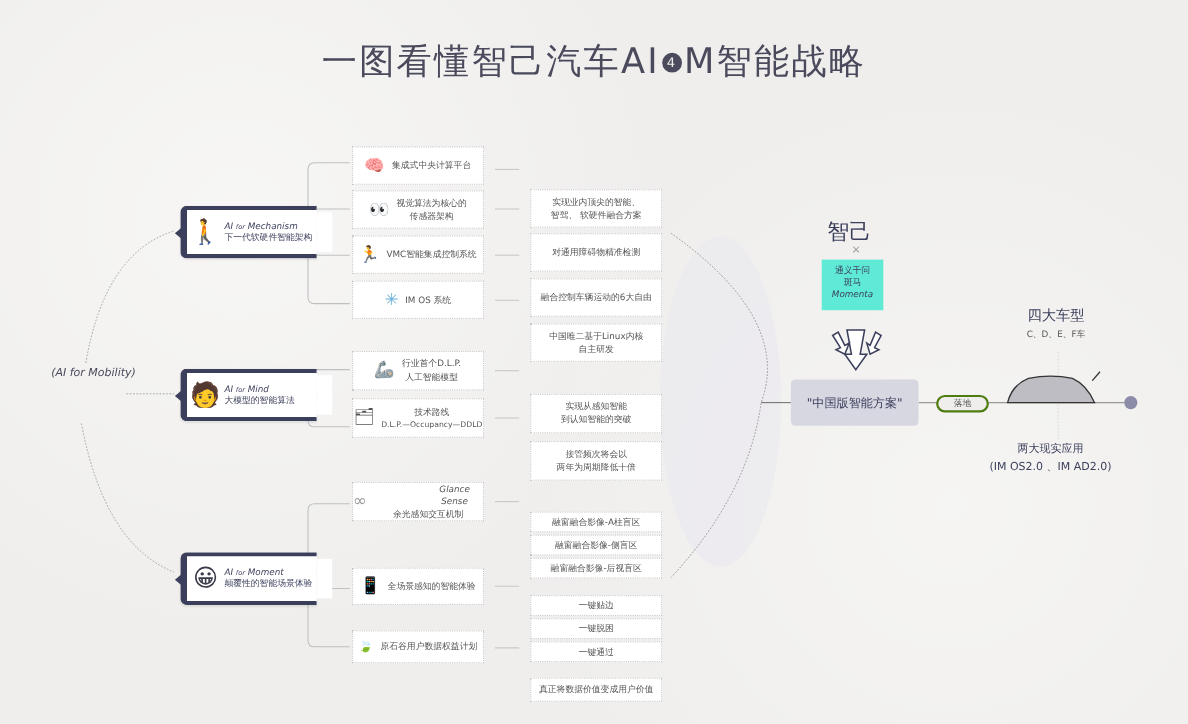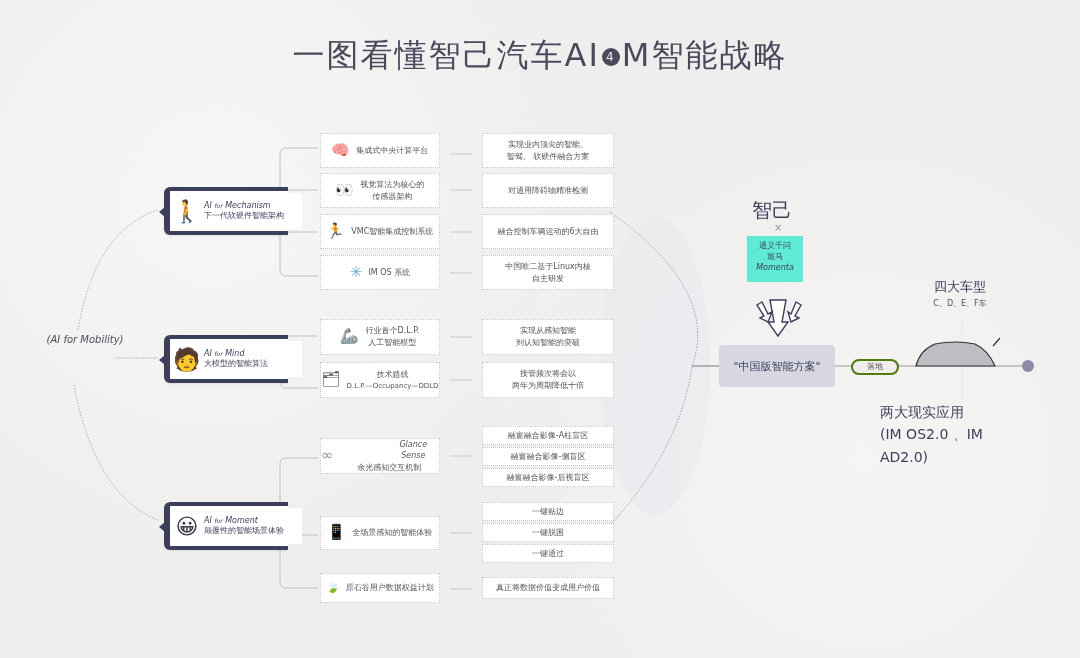--- a/index.html
+++ b/index.html
@@ -53,21 +53,21 @@
   .cat-zh { font-size: 8px; color: #3c3f5c; }
 
   
   .box {
     background: #fff; border: 1px dotted #c8c8cc;
     display: flex; align-items: center; justify-content: center;
     font-size: 8px; color: #555; text-align: center; line-height: 1.45;
   }
   .box .ico { font-size: 15px; margin-right: 6px; flex-shrink: 0; }
   .leftbox { left: 320px; width: 120px; }
-  .rightbox { left: 482px; width: 132px; }
+  .rightbox { left: 482px; width: 120px; margin-top: 39px; }
 
   
   .zhiji { left: 752px; top: 197px; font-size: 20px; color: #3c3f5c; }
   .times { left: 774px; top: 222px; font-size: 10px; color: #999; }
   .partners {
     left: 747px; top: 236px; width: 56px; height: 46px; background: #5eead4;
     font-size: 8px; text-align: center; line-height: 1.4; padding-top: 4px; color: #3c3f5c;
   }
   .partners .it { font-style: italic; }
   .plan {
@@ -76,21 +76,21 @@
     font-size: 11px; color: #3c3f5c;
   }
   .pill {
     left: 851px; top: 359px; width: 48px; height: 16px; border: 2px solid #4d7c0f;
     border-radius: 10px; background: #efeeec; font-size: 8px; text-align: center; line-height: 12px; color: #555;
   }
   .four { left: 915px; top: 278px; width: 90px; text-align: center; }
   .four-t { font-size: 13px; color: #3c3f5c; }
   .four-s { font-size: 8px; color: #555; margin-top: 2px; }
   .dot { left: 1022px; top: 360px; width: 12px; height: 12px; border-radius: 50%; background: #8c8ca8; }
-  .apps { left: 880px; top: 401px; width: 150px; font-size: 14px; color: #3c3f5c; line-height: 1.6; }
+  .apps { left: 880px; top: 401px; width: 150px; text-align: center; font-size: 10px; color: #3c3f5c; line-height: 1.6; }
 </style>
 </head>
 <body>
 
 <svg class="lines" viewBox="0 0 1080 658">
 
   <path d="M 78 330 Q 95 230 158 210" fill="none" stroke="#999" stroke-width="0.8" stroke-dasharray="1.5 1.5"></path>
   <path d="M 115 358 L 158 358" fill="none" stroke="#999" stroke-width="0.8" stroke-dasharray="1.5 1.5"></path>
   <path d="M 74 385 Q 95 495 158 520" fill="none" stroke="#999" stroke-width="0.8" stroke-dasharray="1.5 1.5"></path>
 

